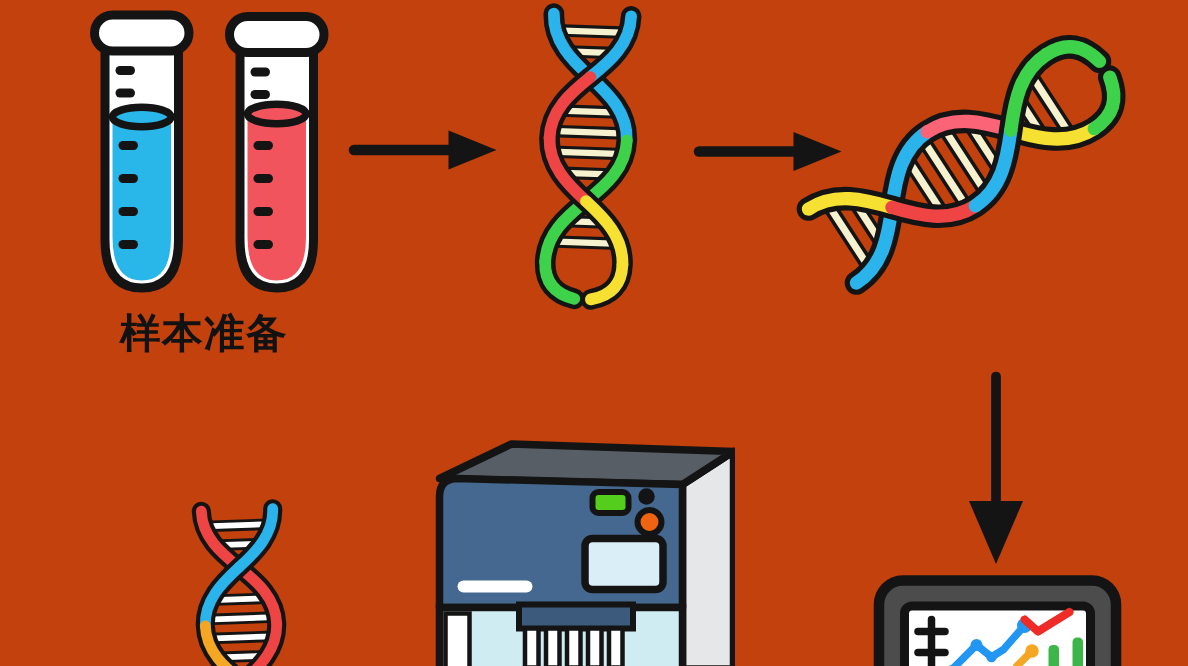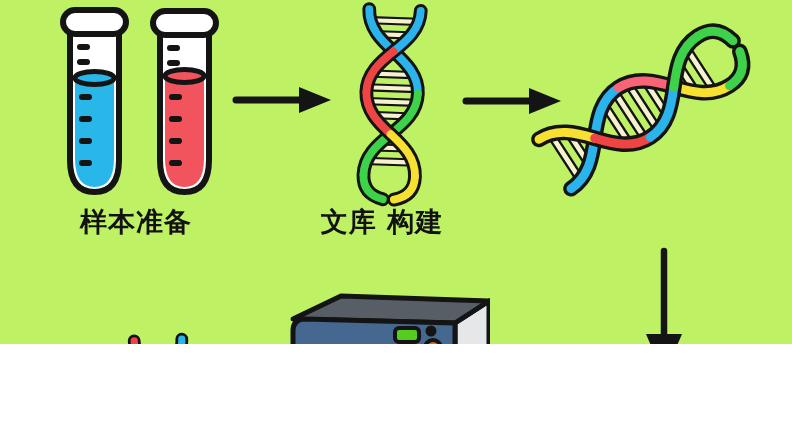--- a/index.html
+++ b/index.html
@@ -1,18 +1,18 @@
 <!DOCTYPE html>
 <html><head>
 <meta charset="utf-8">
 <style>
   html,body{margin:0;padding:0;}
   #stage{
-    position:relative; width:792px; height:344px; overflow:hidden;
-    background:#bef264;
+    position:relative; width:792px; height:444px; overflow:hidden;
+    background:#c2410c;
     font-family:"DejaVu Sans", sans-serif;
   }
   .abs{position:absolute;}
   .step-label{
     font-weight:700; font-size:27px; color:#121212;
     text-align:center; letter-spacing:1px; white-space:nowrap;
   }
   svg{display:block; overflow:visible;}
   .clipbox{overflow:hidden;}
   
@@ -94,21 +94,20 @@
       <use href="#hxA4" class="sc" stroke="#3ed24b"></use>
       <use href="#hxA5" class="sc" stroke="#3ed24b"></use>
       <use href="#hxB" class="so"></use>
       <use href="#hxB1" class="sc" stroke="#2bb3ec"></use>
       <use href="#hxB2" class="sc" stroke="#ee4544"></use>
       <use href="#hxB3" class="sc" stroke="#ee4544"></use>
       <use href="#hxB4" class="sc" stroke="#f6e132"></use>
       <use href="#hxB5" class="sc" stroke="#f6e132"></use>
     </g>
   </svg>
-  <div class="abs step-label" style="left:282px;top:204px;width:200px">文库 构建</div>
 
   <svg class="abs" style="left:460px;top:85px" width="105" height="32" viewBox="0 0 105 32">
     <line class="arrow-shaft" x1="6" y1="16" x2="74" y2="16"></line>
     <polygon class="arrow-head" points="69,3 69,29 101,16"></polygon>
   </svg>
 
   <svg class="abs" style="left:543px;top:16px" width="218" height="180" viewBox="0 0 218 180">
     <g transform="translate(12,148) rotate(-33) scale(1.05)">
       <use href="#hxR" class="ro"></use>
       <use href="#hxR" class="rc" stroke="#f6f1cf"></use>

